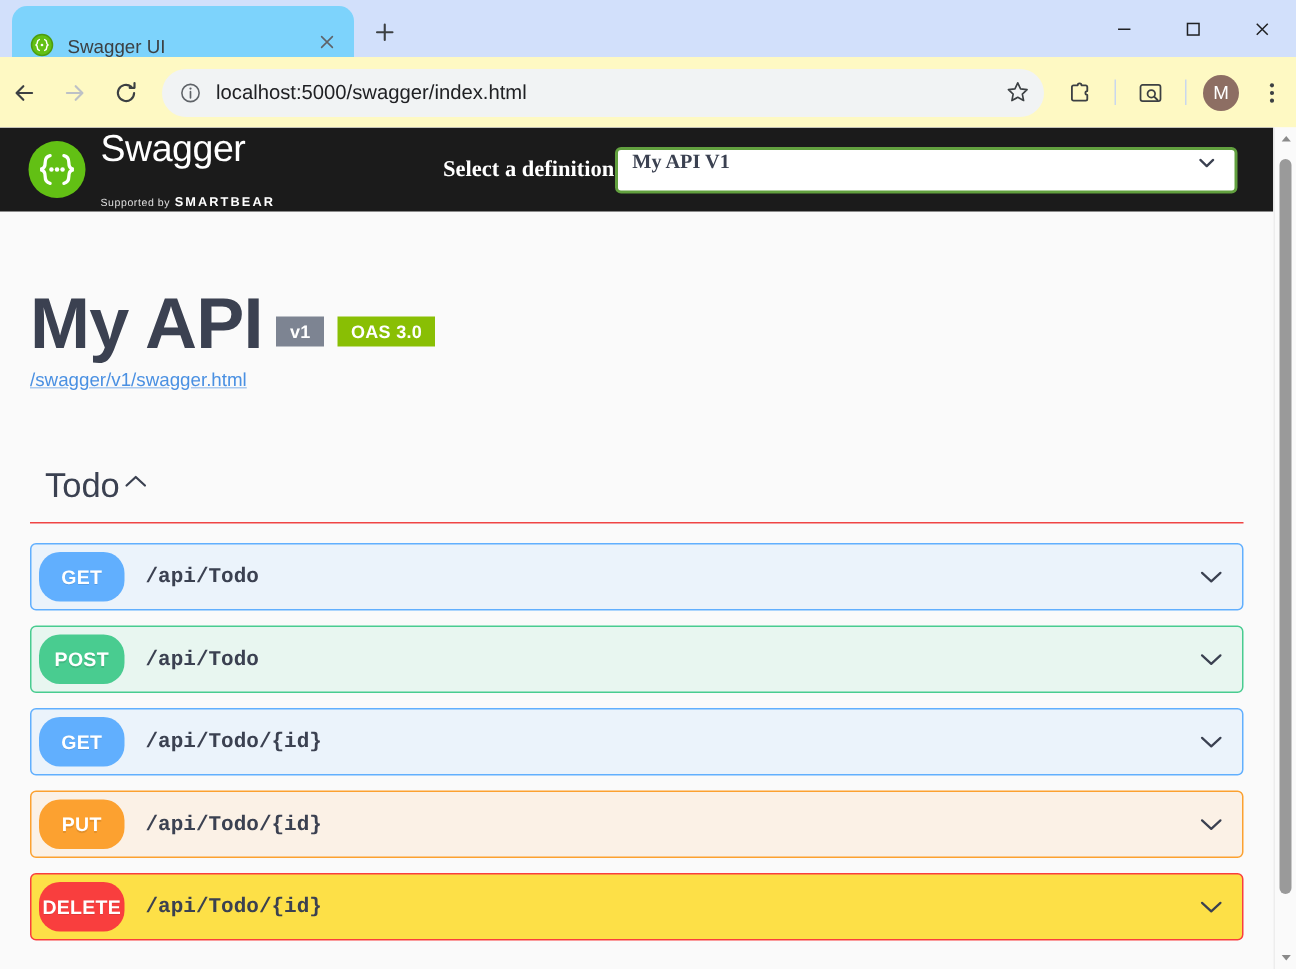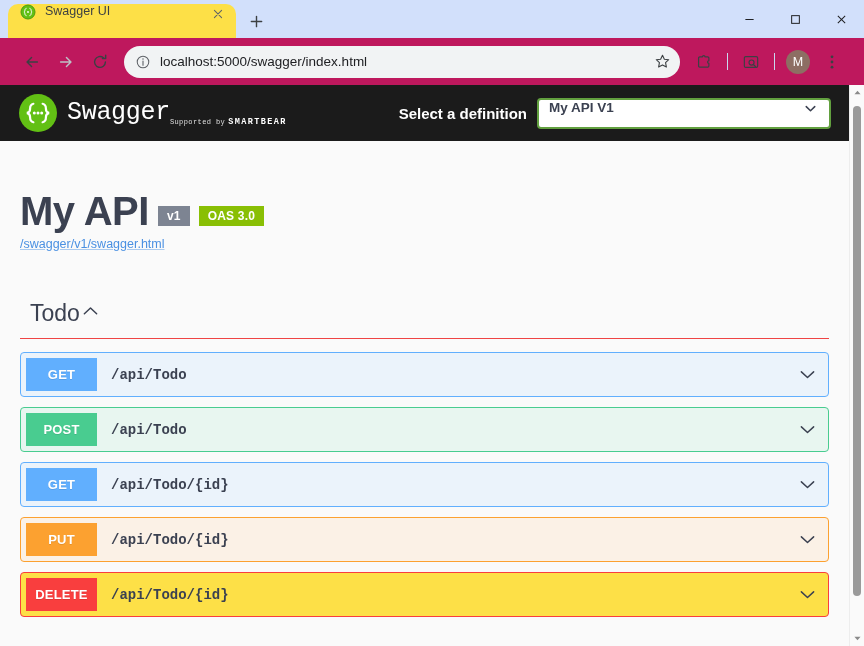--- a/index.html
+++ b/index.html
@@ -11,22 +11,22 @@
   }
 
   
   .browser { width: 864px; height: 646px; position: relative; display: flex; flex-direction: column; }
 
   .titlebar {
     height: 38px; background: #d2e0fb; display: flex; align-items: flex-end;
     position: relative; flex: none;
   }
   .tab {
-    margin-left: 8px; width: 228px; height: 34px; background: #fde047;
-    border-radius: 10px 10px 0 0; display: flex; align-items: flex-start;
+    margin-left: 8px; width: 228px; height: 34px; background: #7dd3fc;
+    border-radius: 10px 10px 0 0; display: flex; align-items: flex-end;
     padding: 0 8px 0 12px; gap: 9px; position: relative;
   }
   .tab-favicon { width: 16px; height: 16px; flex: none; }
   .tab-title {
     font-size: 12.5px; color: #3c4043; white-space: nowrap; overflow: hidden;
     text-overflow: ellipsis; flex: 1;
   }
   .tab-close {
     width: 20px; height: 20px; flex: none; display: flex;
     align-items: center; justify-content: center; border-radius: 50%;
@@ -34,22 +34,22 @@
   .new-tab {
     width: 28px; height: 28px; margin-left: 6px; margin-bottom: 3px;
     display: flex; align-items: center; justify-content: center; border-radius: 50%;
   }
   .wincontrols {
     position: absolute; right: 0; top: 0; height: 38px; display: flex; align-items: center;
   }
   .wc { width: 46px; height: 32px; display: flex; align-items: center; justify-content: center; }
 
   .toolbar {
-    height: 47px; background: #be185d; display: flex; align-items: center;
-    padding: 0 16px; gap: 2px; flex: none;
+    height: 47px; background: #fef9c3; display: flex; align-items: center;
+    padding: 0 0; gap: 2px; flex: none;
   }
   .tb-btn {
     width: 32px; height: 32px; border-radius: 50%; display: flex;
     align-items: center; justify-content: center; flex: none;
   }
   .omnibox {
     flex: 1; height: 32px; background: #f1f3f4; border-radius: 16px;
     display: flex; align-items: center; padding: 0 4px 0 6px; margin: 0 6px;
     min-width: 0;
   }
@@ -78,50 +78,50 @@
   }
   .page { position: absolute; inset: 0 15px 0 0; overflow: hidden; }
 
   
   .swagger-topbar {
     background: #1b1b1b; height: 56px; display: flex; align-items: center;
     padding: 0 18px;
   }
   .logo-wrap { display: flex; align-items: center; gap: 9px; }
   .logo-mark { width: 40px; height: 40px; flex: none; }
-  .logo-text { display: flex; flex-direction: row; line-height: 1; font-family: Liberation Mono, monospace; }
+  .logo-text { display: flex; flex-direction: column; line-height: 1; }
   .logo-word {
     color: #ffffff; font-size: 25px; font-weight: 400; letter-spacing: -0.3px;
   }
   .logo-sub {
     color: #ffffff; font-size: 8px; letter-spacing: 0.4px; margin-top: 18px;
     display: flex; align-items: baseline; gap: 3px;
   }
   .logo-sub .sb { font-weight: bold; font-size: 8.5px; letter-spacing: 1.4px; }
   .logo-sub .by { font-size: 7px; opacity: .85; }
 
   .topbar-right {
-    margin-left: 112px; display: flex; align-items: center; gap: 10px; flex: 1;
+    margin-left: 112px; display: flex; align-items: center; flex: 1; font-family: Liberation Serif, serif;
   }
   .select-label {
     color: #ffffff; font-size: 15px; font-weight: bold; white-space: nowrap;
   }
   .def-select {
     flex: 1; max-width: 415px; height: 31px; background: #ffffff;
     border: 2px solid #62a03f; border-radius: 4px; display: flex;
     align-items: flex-start; padding: 0 10px; justify-content: space-between;
   }
   .def-select-value { font-size: 13.5px; font-weight: bold; color: #3b4151; }
 
   
   .content { padding: 0 20px; }
   .info-block { padding: 48px 0 0 0; }
   .api-title-row { display: flex; align-items: center; gap: 9px; }
   .api-title {
-    font-size: 40px; font-weight: bold; color: #3b4151; letter-spacing: -0.5px;
+    font-size: 48px; font-weight: bold; color: #3b4151; letter-spacing: -0.5px;
   }
   .pill {
     display: inline-flex; align-items: center; justify-content: center;
     height: 20px; padding: 0 9px; border-radius: 0; color: #ffffff;
     font-size: 12px; font-weight: bold; letter-spacing: .2px;
   }
   .pill-version { background: #7d8492; margin-top: 8px; }
   .pill-oas { background: #89bf04; margin-top: 8px; }
   .api-url {
     margin-top: 8px; font-size: 12.5px; color: #4a90e2; text-decoration: underline;
@@ -134,21 +134,21 @@
     border-bottom: 1px solid #ef4444; padding: 0 10px 11px 10px;
   }
   .tag-name { font-size: 23px; color: #3b4151; font-weight: normal; }
 
   .op-list { margin-top: 13px; display: flex; flex-direction: column; gap: 10px; }
   .op-row {
     display: flex; align-items: center; height: 45px; border-radius: 4px;
     border: 1px solid; padding: 5px 10px 5px 5px; gap: 0;
   }
   .op-method {
-    width: 71px; height: 100%; border-radius: 0; color: #ffffff;
+    width: 57px; height: 100%; border-radius: 14px; color: #ffffff;
     font-size: 13px; font-weight: bold; display: flex; align-items: center;
     justify-content: center; flex: none; letter-spacing: .2px;
     text-shadow: 0 1px 0 rgba(0,0,0,.1);
   }
   .op-path {
     margin-left: 14px; font-family: "Liberation Mono", monospace;
     font-size: 14px; font-weight: bold; color: #3b4151; flex: 1;
   }
   .op-chevron { width: 22px; display: flex; align-items: center; justify-content: center; flex: none; }
 

